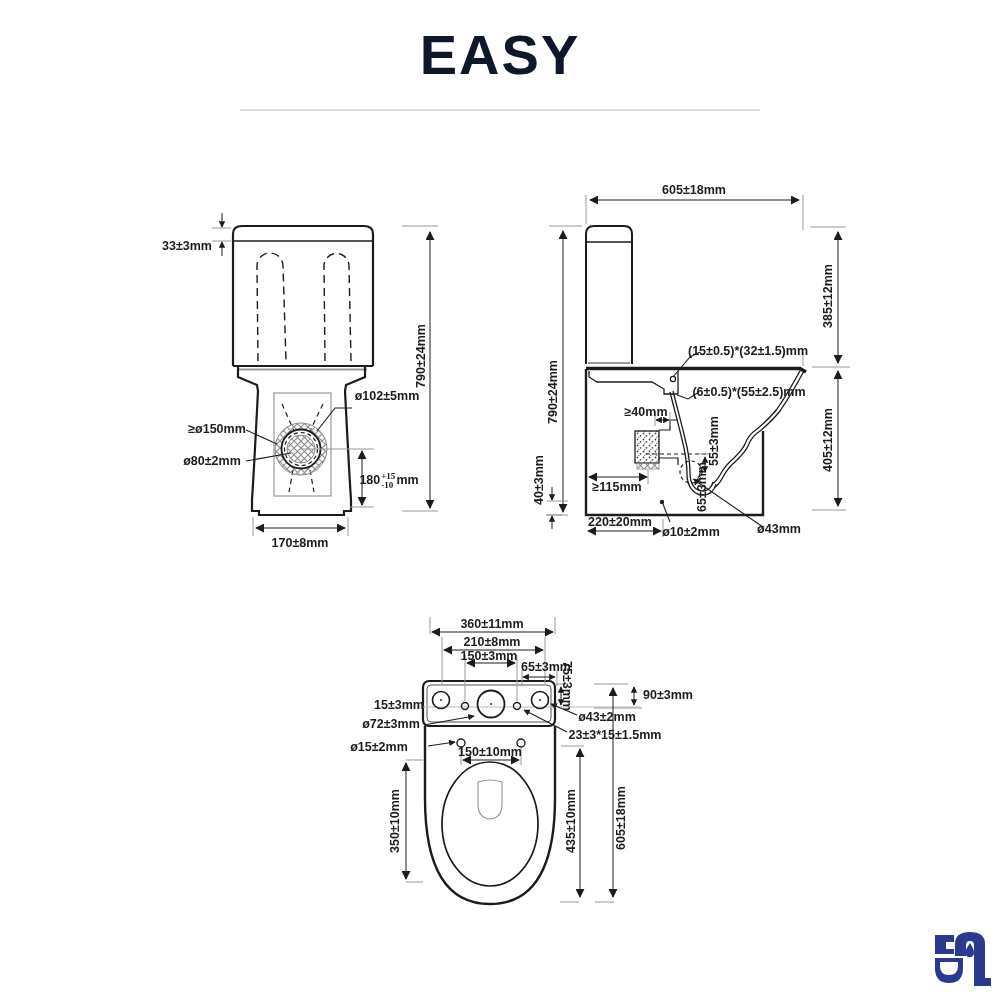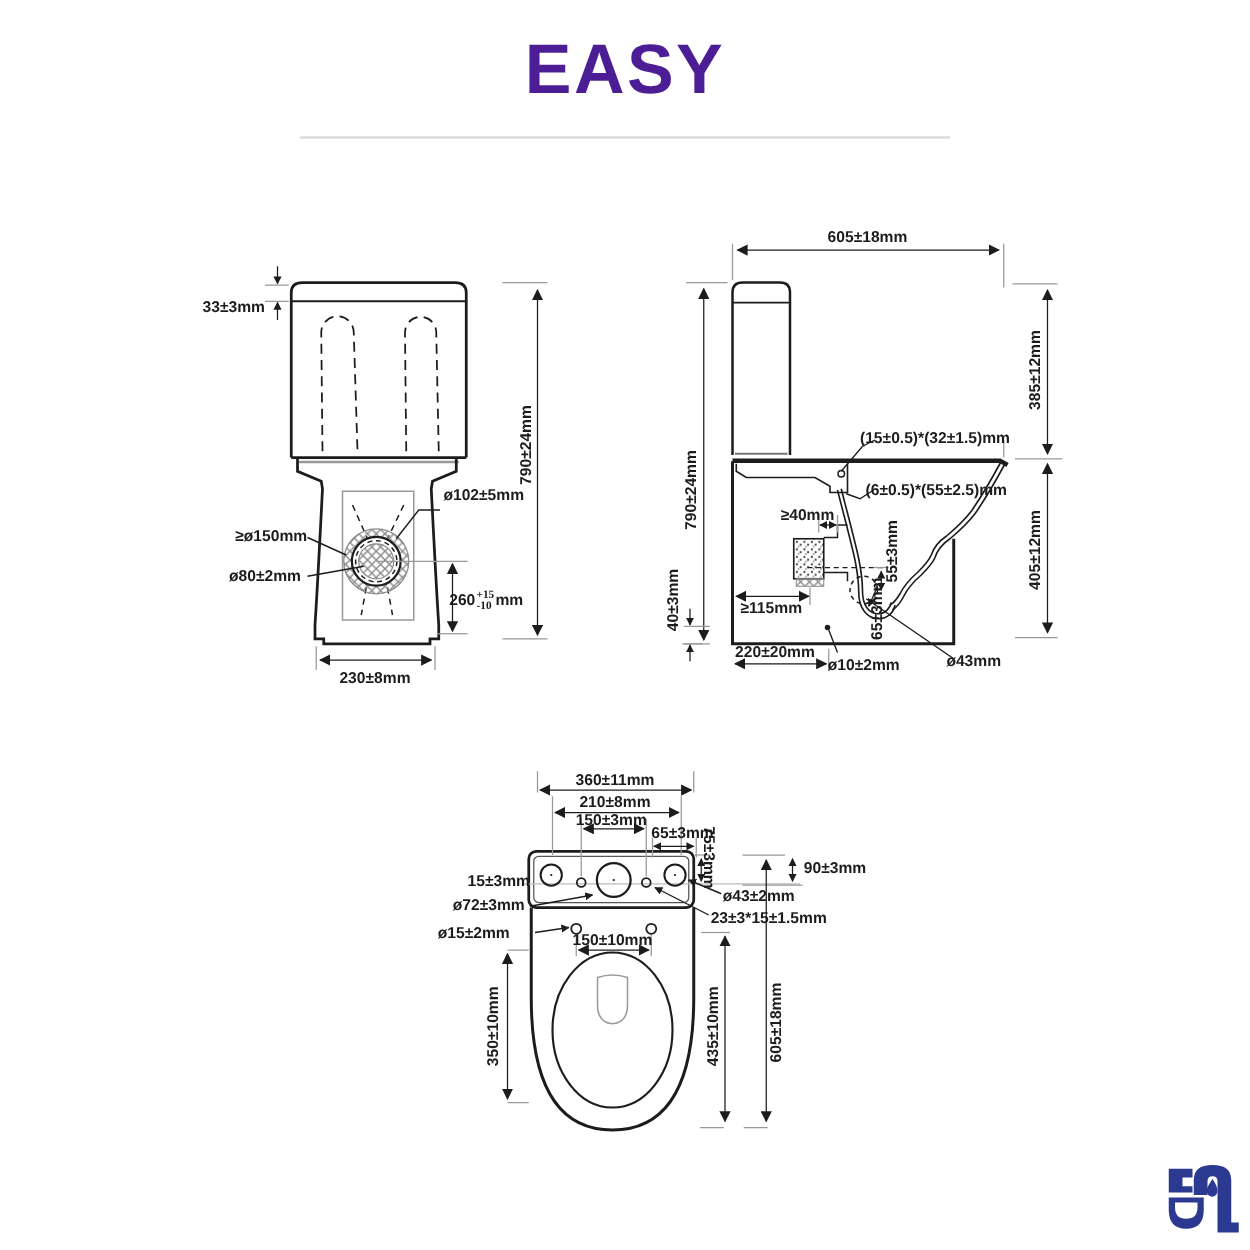--- a/index.html
+++ b/index.html
@@ -1,19 +1,19 @@
 <!DOCTYPE html>
 <html style="--line: #1c1c1c; --aux: #999999; --divider: #dcdcdc; --logo: #2b3990;"><head>
 <meta charset="utf-8">
 <style>
   html,body{margin:0;padding:0;background:#fff;}
   #canvas{position:relative;width:1000px;height:1000px;background:#fff;overflow:hidden;
           font-family:"Liberation Sans", sans-serif;color:var(--line,#1c1c1c);}
   #title{position:absolute;left:0;top:22px;width:1000px;text-align:center;
-         font-size:56px;font-weight:600;letter-spacing:2px;color:#4c1d95;}
+         font-size:56px;font-weight:600;letter-spacing:2px;color:#0f172a;}
   #divider{position:absolute;left:240px;top:109px;width:520px;height:0;
            border-top:2px solid var(--divider,#dcdcdc);}
   svg{position:absolute;left:0;top:0;}
   .lbl{position:absolute;transform:translate(-50%,-50%);white-space:nowrap;
        font-size:12.5px;font-weight:600;color:#1c1c1c;line-height:1;}
   .rot{transform:translate(-50%,-50%) rotate(-90deg);}
   .rotcw{transform:translate(-50%,-50%) rotate(90deg);}
   .tol{display:inline-flex;flex-direction:column;font-size:9px;line-height:1.05;
        vertical-align:middle;margin:0 1px;}
   .tol i{font-style:normal;font-family:Liberation Serif, serif;}
@@ -170,25 +170,25 @@
       <path d="M567,732 L524,710" stroke-width="1.1" marker-end="url(#ar2)"></path>
       <path d="M428,746 L455,742" stroke-width="1.1" marker-end="url(#ar2)"></path>
     </g>
   </svg>
 
   <div class="lbl" style="left:187px;top:246px">33±3mm</div>
   <div class="lbl rot" style="left:421px;top:356px">790±24mm</div>
   <div class="lbl" style="left:387px;top:396px">ø102±5mm</div>
   <div class="lbl" style="left:217px;top:429px">≥ø150mm</div>
   <div class="lbl" style="left:212px;top:461px">ø80±2mm</div>
-  <div class="lbl" style="left:389px;top:481px"><span>260</span><span class="tol">
+  <div class="lbl" style="left:389px;top:481px"><span>180</span><span class="tol">
         <i>+15</i>
         <i>-10</i>
       </span><span>mm</span></div>
-  <div class="lbl" style="left:300px;top:543px">230±8mm</div>
+  <div class="lbl" style="left:300px;top:543px">170±8mm</div>
 
   <div class="lbl" style="left:694px;top:190px">605±18mm</div>
   <div class="lbl rot" style="left:553px;top:392px">790±24mm</div>
   <div class="lbl rot" style="left:828px;top:296px">385±12mm</div>
   <div class="lbl rot" style="left:828px;top:440px">405±12mm</div>
   <div class="lbl" style="left:748px;top:351px">(15±0.5)*(32±1.5)mm</div>
   <div class="lbl" style="left:749px;top:392px">(6±0.5)*(55±2.5)mm</div>
   <div class="lbl" style="left:646px;top:412px">≥40mm</div>
   <div class="lbl rot" style="left:714px;top:441px">55±3mm</div>
   <div class="lbl rot" style="left:702px;top:487px">65±3mm</div>

